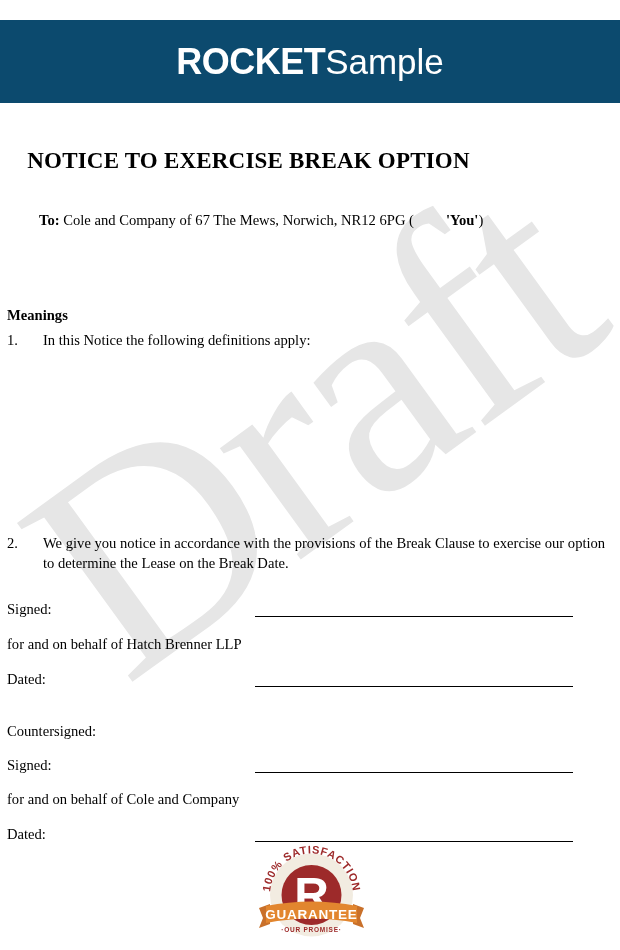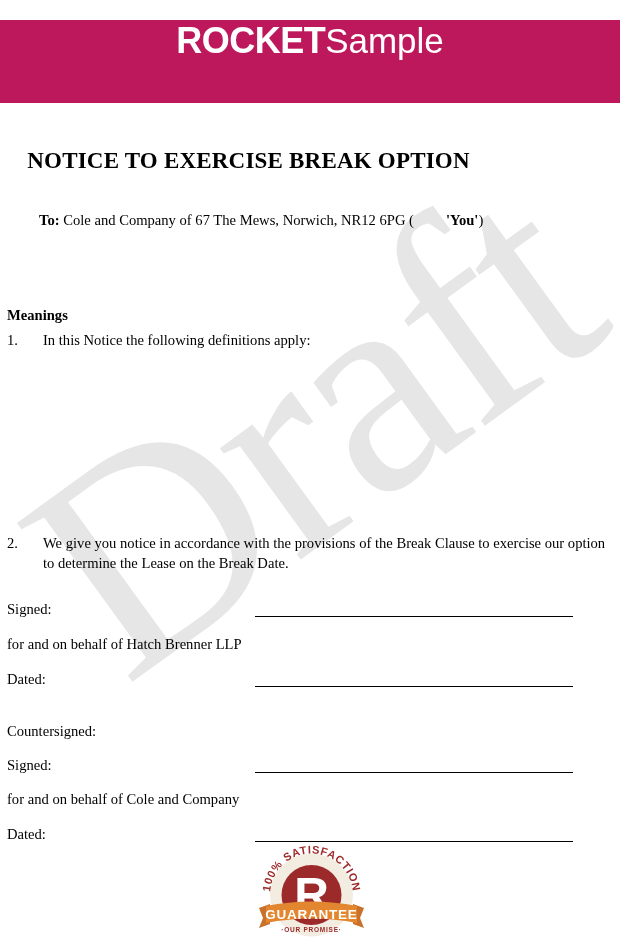--- a/index.html
+++ b/index.html
@@ -38,24 +38,24 @@
     user-select: none;
   }
 
   
   .header-bar {
     position: absolute;
     left: 0;
     top: 20px;
     width: 620px;
     height: 83px;
-    background: #be185d;
+    background: #0c4a6e;
     z-index: 3;
     display: flex;
-    align-items: flex-start;
+    align-items: center;
     justify-content: center;
   }
   .logo {
     display: flex;
     align-items: baseline;
     font-family: "Liberation Sans", "DejaVu Sans", sans-serif;
     color: #ffffff;
     white-space: nowrap;
   }
   .logo-rocket {

